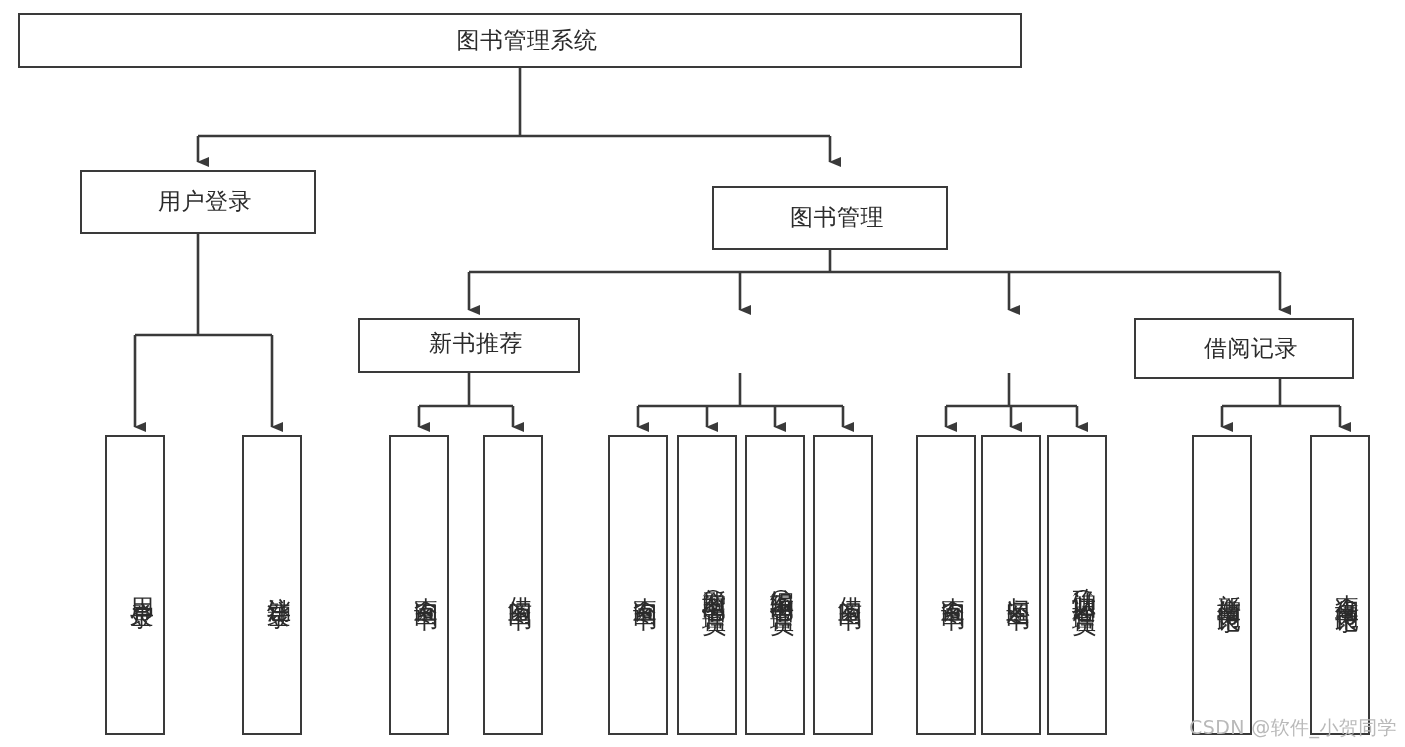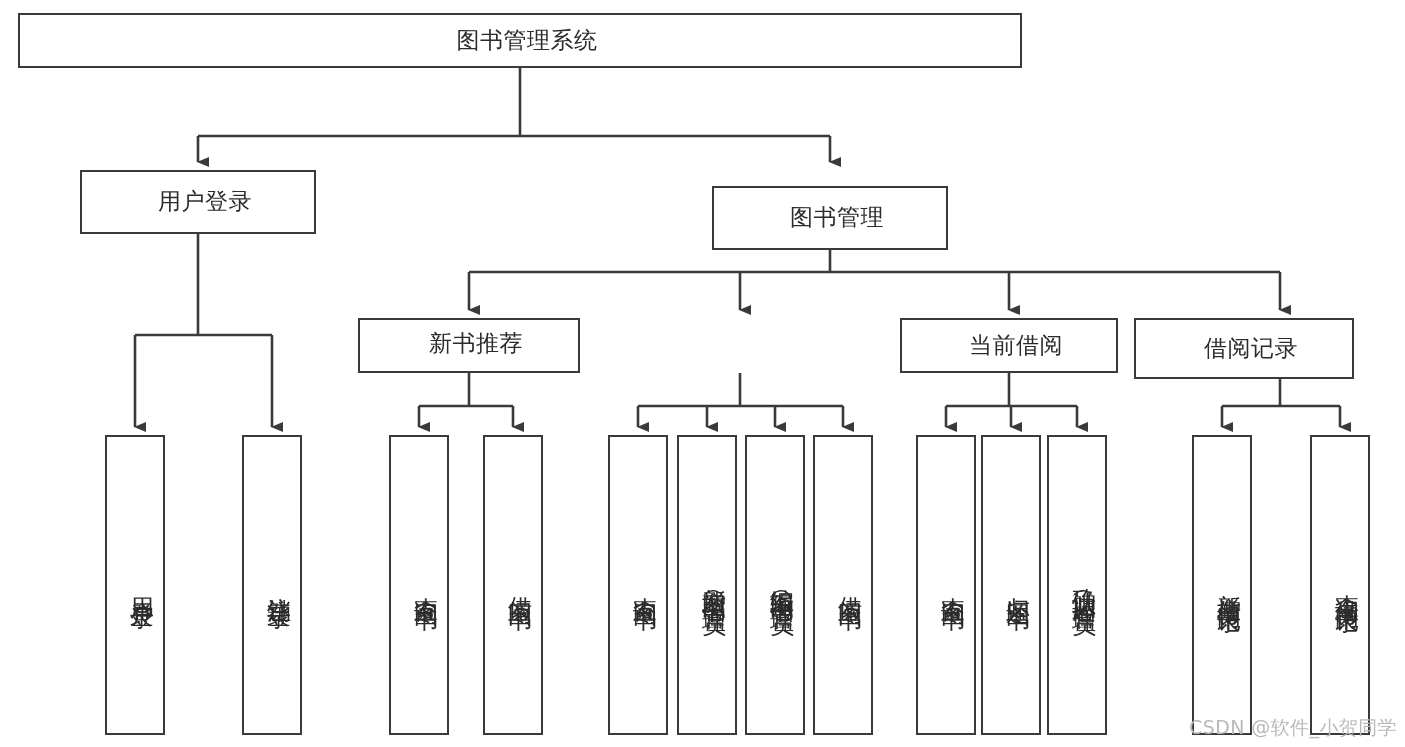--- a/index.html
+++ b/index.html
@@ -135,23 +135,20 @@
   <div class="node h-node" style="left:80px; top:170px; width:236px; height:64px;">
     <span class="label">用户登录</span>
   </div>
   <div class="node h-node" style="left:712px; top:186px; width:236px; height:64px;">
     <span class="label">图书管理</span>
   </div>
 
   <div class="node h-node" style="left:358px; top:318px; width:222px; height:55px;font-family:Liberation Mono, monospace;">
     <span class="label">新书推荐</span>
   </div>
-  <div class="node h-node" style="left:900px; top:318px; width:218px; height:55px;">
-    <span class="label">当前借阅</span>
-  </div>
   <div class="node h-node" style="left:1134px; top:318px; width:220px; height:61px;align-items:center;">
     <span class="label">借阅记录</span>
   </div>
 
   <div class="node v-node" style="left:105px; top:435px; width:60px; height:300px;">
     <span class="label">用户登录</span>
   </div>
   <div class="node v-node" style="left:242px; top:435px; width:60px; height:300px;">
     <span class="label">注销登录</span>
   </div>

